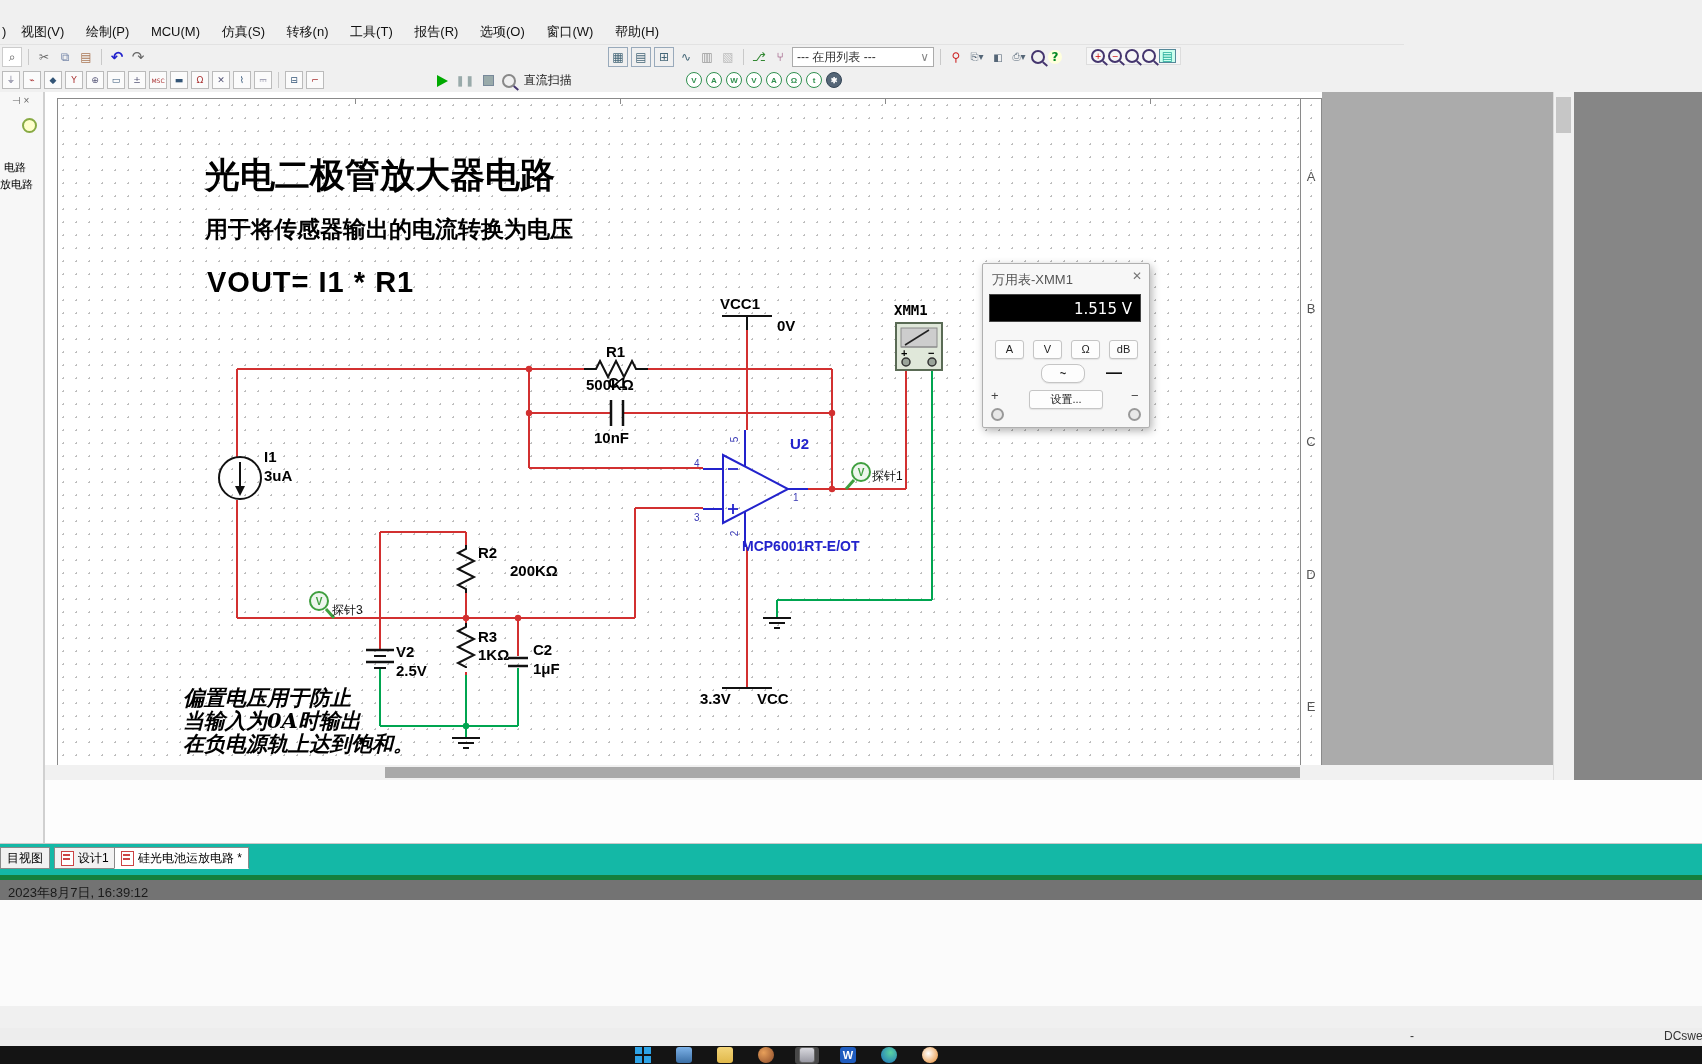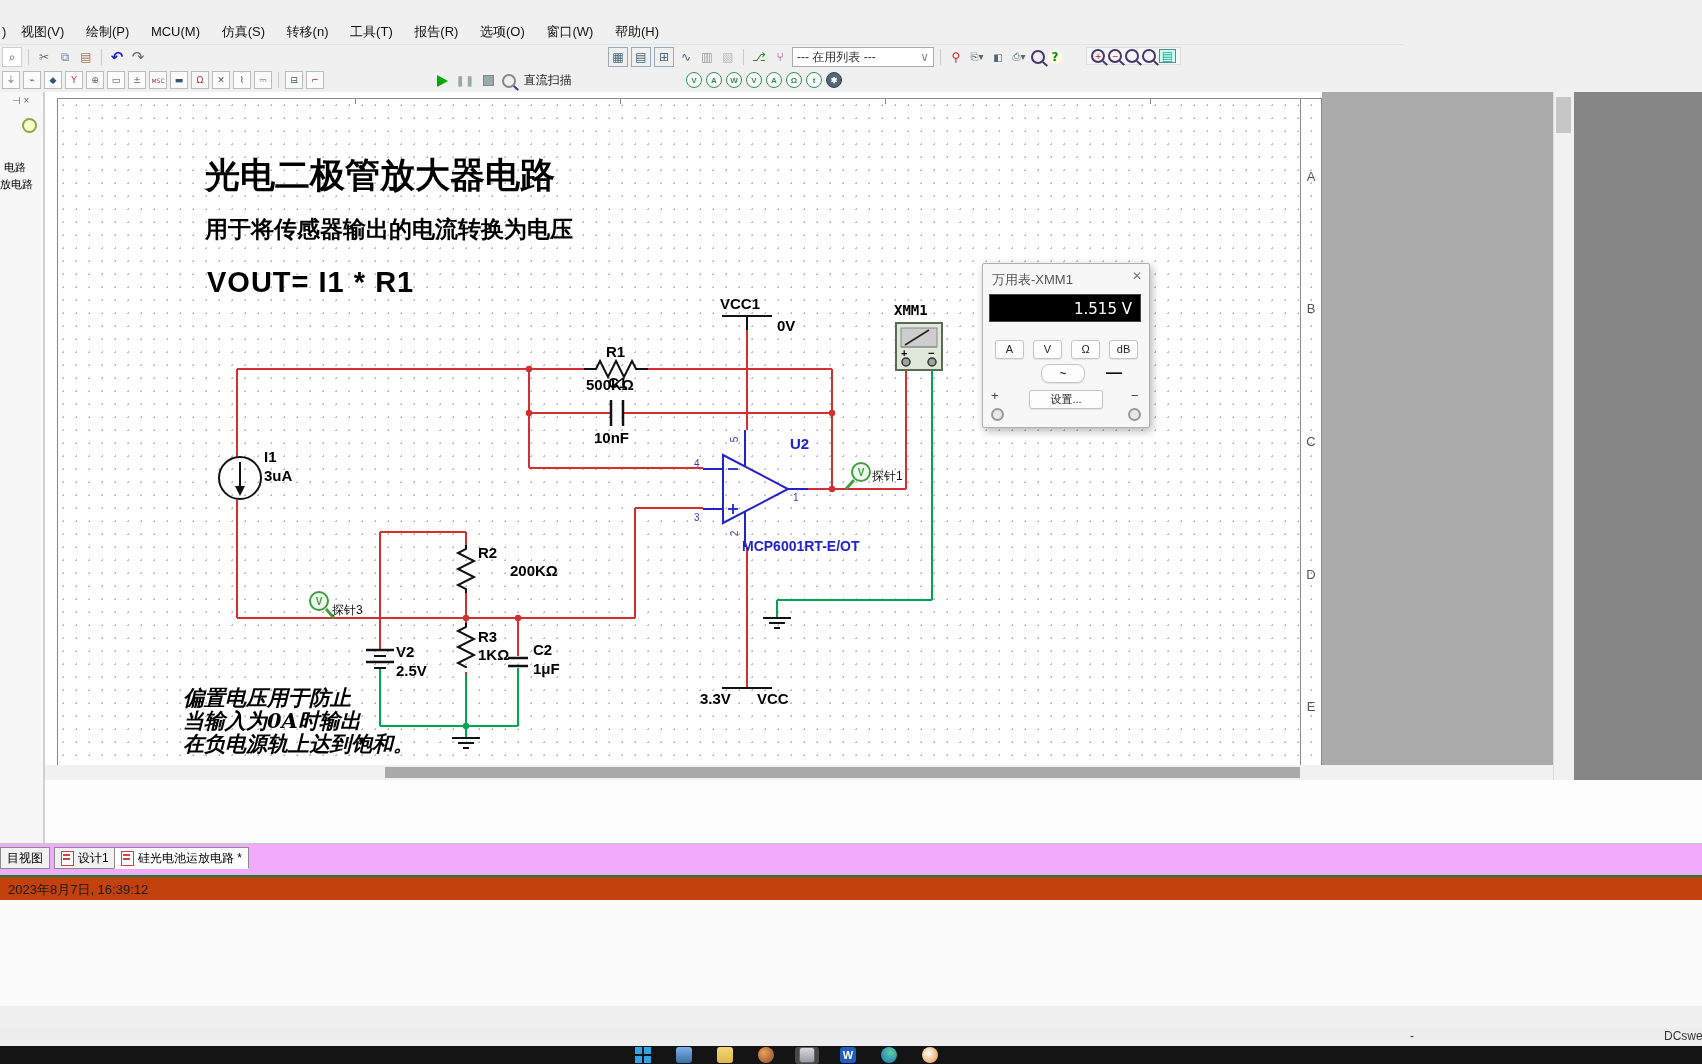--- a/index.html
+++ b/index.html
@@ -68,26 +68,26 @@
          border:1px solid #b0b0b0;border-radius:2px;box-shadow:2px 3px 8px rgba(0,0,0,.3);}
   .mmtitle{position:absolute;left:9px;top:7px;font-size:13px;color:#555;}
   .mmclose{position:absolute;right:7px;top:5px;font-size:12px;color:#777;}
   .mmdisp{position:absolute;left:6px;top:30px;width:152px;height:28px;background:#000;border:1px solid #444;
           color:#fff;font:15px "DejaVu Sans",sans-serif;text-align:right;line-height:28px;padding-right:8px;box-sizing:border-box;}
   .mmbtn{position:absolute;height:17px;width:27px;background:#fdfdfd;border:1px solid #c5c5c5;border-radius:3px;
          font-size:11px;color:#222;text-align:center;line-height:16px;box-shadow:0 1px 1px rgba(0,0,0,.08);}
   .mmterm{position:absolute;width:9px;height:9px;border-radius:50%;border:2px solid #999;background:#e8e8e8;}
   .mmsign{position:absolute;font-size:13px;color:#444;}
   
-  .tabstrip{position:absolute;left:0;top:843px;width:1702px;height:32px;background:#f0abfc;border-top:1px solid #c9c9c9;}
+  .tabstrip{position:absolute;left:0;top:843px;width:1702px;height:32px;background:#14b8a6;border-top:1px solid #c9c9c9;}
   .tbx{position:absolute;top:3px;height:20px;border:1px solid #8a8a8a;background:#f2f2f2;font-size:12px;
        color:#000;display:flex;align-items:center;padding:0 6px;gap:4px;}
   .docicon{width:11px;height:13px;background:#fff;border:1px solid #c44;position:relative;}
   .docicon::after{content:"";position:absolute;left:1px;top:2px;width:7px;height:2px;background:#c44;box-shadow:0 4px 0 #c44;}
-  .statusbar1{position:absolute;left:0;top:875px;width:1702px;height:25px;background:#c2410c;border-top:2px solid #15803d;
+  .statusbar1{position:absolute;left:0;top:875px;width:1702px;height:25px;background:#737373;border-top:5px solid #15803d;
        font-size:13px;color:#1a1a1a;line-height:25px;}
   .whitezone{position:absolute;left:0;top:900px;width:1702px;height:106px;background:#fbfbfb;}
   .sheettabs{position:absolute;left:0;top:1006px;width:1702px;height:22px;background:#f0f0f0;border-top:1px solid #d5d5d5;}
   .stab{position:absolute;top:2px;height:17px;border:1px solid #909090;background:#eee;font-size:11px;color:#000;
        display:flex;align-items:center;padding:0 7px;}
   .statusbar2{position:absolute;left:0;top:1028px;width:1702px;height:18px;background:#ededed;font-size:12px;color:#333;}
   .taskbar{position:absolute;left:0;top:1046px;width:1702px;height:18px;background:#141414;}
   .tico{position:absolute;top:1px;width:24px;height:17px;border-radius:3px;display:flex;align-items:flex-start;justify-content:center;overflow:hidden;}
   .tico>div{width:16px;height:16px;border-radius:3px;}
   .winlogo{background:linear-gradient(#141414,#141414) center/2px 100% no-repeat,

